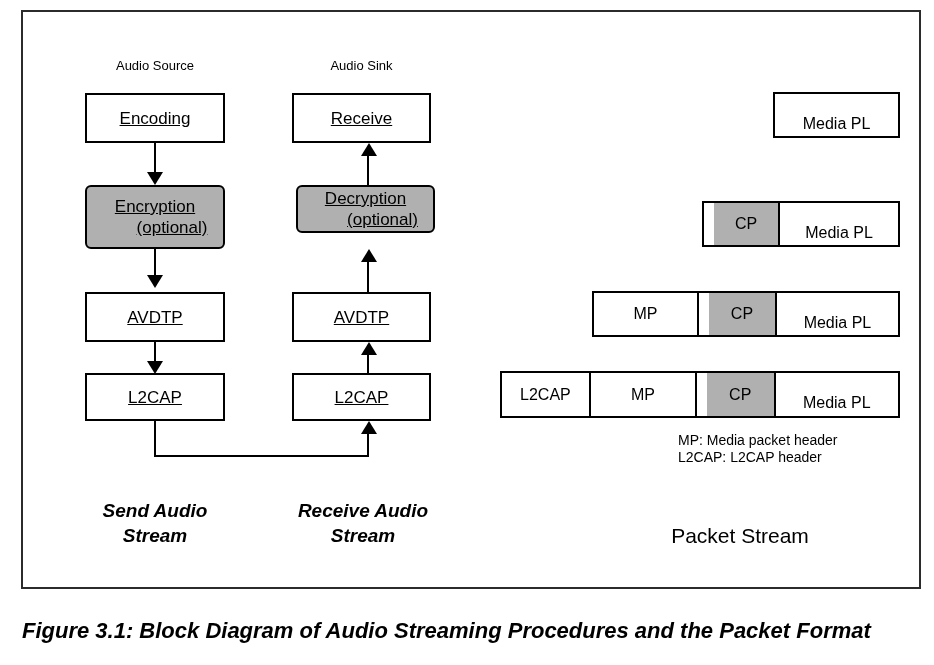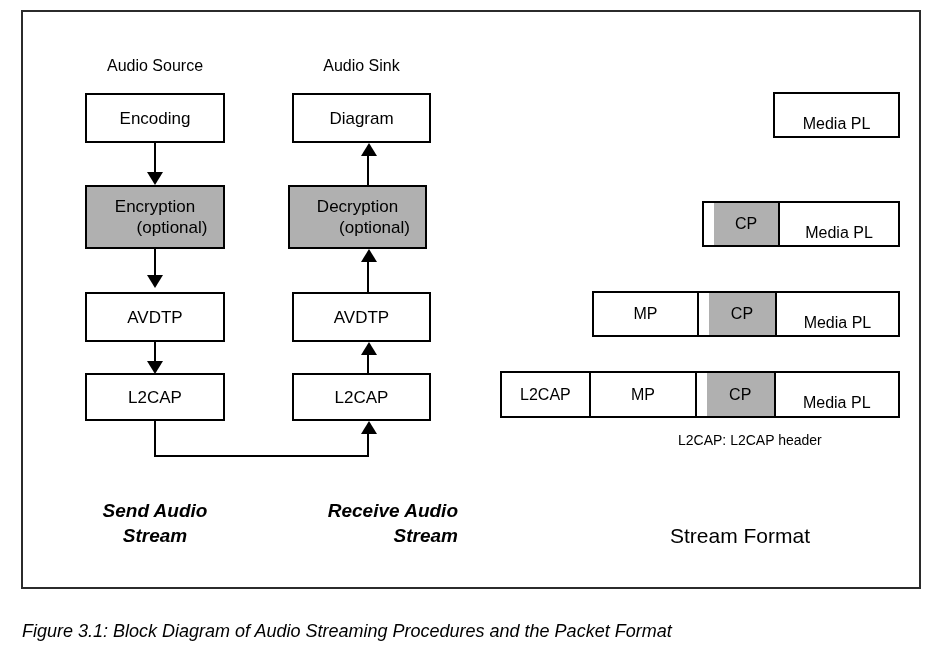--- a/index.html
+++ b/index.html
@@ -25,41 +25,42 @@
     width: 900px;
     height: 579px;
     border: 2px solid #2b2b2b;
     box-sizing: border-box;
     background: #ffffff;
   }
 
   
   .col-header {
     position: absolute;
-    font-size: 16px;
+    font-size: 13px;
     line-height: 20px;
     text-align: center;
     white-space: nowrap;
   }
 
   
   .flow-box {
     position: absolute;
     box-sizing: border-box;
     border: 2px solid #000000;
     background: #ffffff;
     display: flex;
     align-items: center;
     justify-content: center;
     flex-direction: column;
     font-size: 17px;
     line-height: 21px;
     text-align: left;
-  }
-  .flow-box.shaded { background: #b0b0b0; }
+    text-decoration: underline;
+  }
+  .flow-box.shaded { background: #b0b0b0; border-radius: 6px; }
   .flow-box .line2 { display: block; margin-left: 34px; }
 
   
   .shaft {
     position: absolute;
     width: 2px;
     background: #000000;
   }
   .hline {
     position: absolute;
@@ -134,24 +135,24 @@
     line-height: 26px;
     white-space: nowrap;
     text-align: center;
   }
 
   
   #figure-caption {
     position: absolute;
     left: 22px;
     top: 620px;
-    font-size: 18px;
+    font-size: 22px;
     line-height: 22px;
     font-style: italic;
-    font-weight: normal;
+    font-weight: bold;
     white-space: nowrap;
   }
 </style>
 </head>
 <body>
 
 <div id="figure-frame"></div>
 
 <div class="col-header" style="left:85px; top:56px; width:140px;">Audio Source</div>
 
@@ -182,27 +183,27 @@
 </div>
 
 <div class="stream-caption" style="left:60px; top:498px; width:190px;">
   <div>Send Audio</div>
   <div>Stream</div>
 </div>
 
 <div class="col-header" style="left:292px; top:56px; width:139px;">Audio Sink</div>
 
 <div class="flow-box" style="left:292px; top:93px; width:139px; height:50px;">
-  <span>Diagram</span>
+  <span>Receive</span>
 </div>
 
 <div class="shaft" style="left:367px; top:156px; height:29px;"></div>
 <div class="arrowhead-up" style="left:361px; top:143px;"></div>
 
-<div class="flow-box shaded" style="left:288px; top:185px; width:139px; height:64px;">
+<div class="flow-box shaded" style="left:296px; top:185px; width:139px; height:48px;">
   <span>Decryption</span>
   <span class="line2">(optional)</span>
 </div>
 
 <div class="shaft" style="left:367px; top:262px; height:30px;"></div>
 <div class="arrowhead-up" style="left:361px; top:249px;"></div>
 
 <div class="flow-box" style="left:292px; top:292px; width:139px; height:50px;">
   <span>AVDTP</span>
 </div>
@@ -212,21 +213,21 @@
 
 <div class="flow-box" style="left:292px; top:373px; width:139px; height:48px;">
   <span>L2CAP</span>
 </div>
 
 <div class="shaft" style="left:154px; top:421px; height:36px;"></div>
 <div class="hline" style="left:154px; top:455px; width:215px;"></div>
 <div class="shaft" style="left:367px; top:434px; height:23px;"></div>
 <div class="arrowhead-up" style="left:361px; top:421px;"></div>
 
-<div class="stream-caption" style="left:268px; top:498px; width:190px;text-align:right;">
+<div class="stream-caption" style="left:268px; top:498px; width:190px;">
   <div>Receive Audio</div>
   <div>Stream</div>
 </div>
 
 <div class="packet-row" style="left:773px; top:92px; width:127px; height:46px;">
   <div class="packet-seg" style="width:127px;">Media PL</div>
 </div>
 
 <div class="packet-row" style="left:702px; top:201px; width:198px; height:46px;">
   <div class="packet-seg shaded" style="width:71px;">CP</div>
@@ -240,18 +241,19 @@
 </div>
 
 <div class="packet-row" style="left:500px; top:371px; width:400px; height:47px;">
   <div class="packet-seg" style="width:92px;">L2CAP</div>
   <div class="packet-seg" style="width:110px;">MP</div>
   <div class="packet-seg shaded" style="width:71px;">CP</div>
   <div class="packet-seg" style="width:127px;">Media PL</div>
 </div>
 
 <div id="packet-legend">
+  <div>MP: Media packet header</div>
   <div>L2CAP: L2CAP header</div>
 </div>
 
-<div id="packet-format-title" style="left:600px; top:523px; width:280px;">Stream Format</div>
+<div id="packet-format-title" style="left:600px; top:523px; width:280px;">Packet Stream</div>
 
 <div id="figure-caption">Figure 3.1: Block Diagram of Audio Streaming Procedures and the Packet Format</div>
 
 </body></html>

